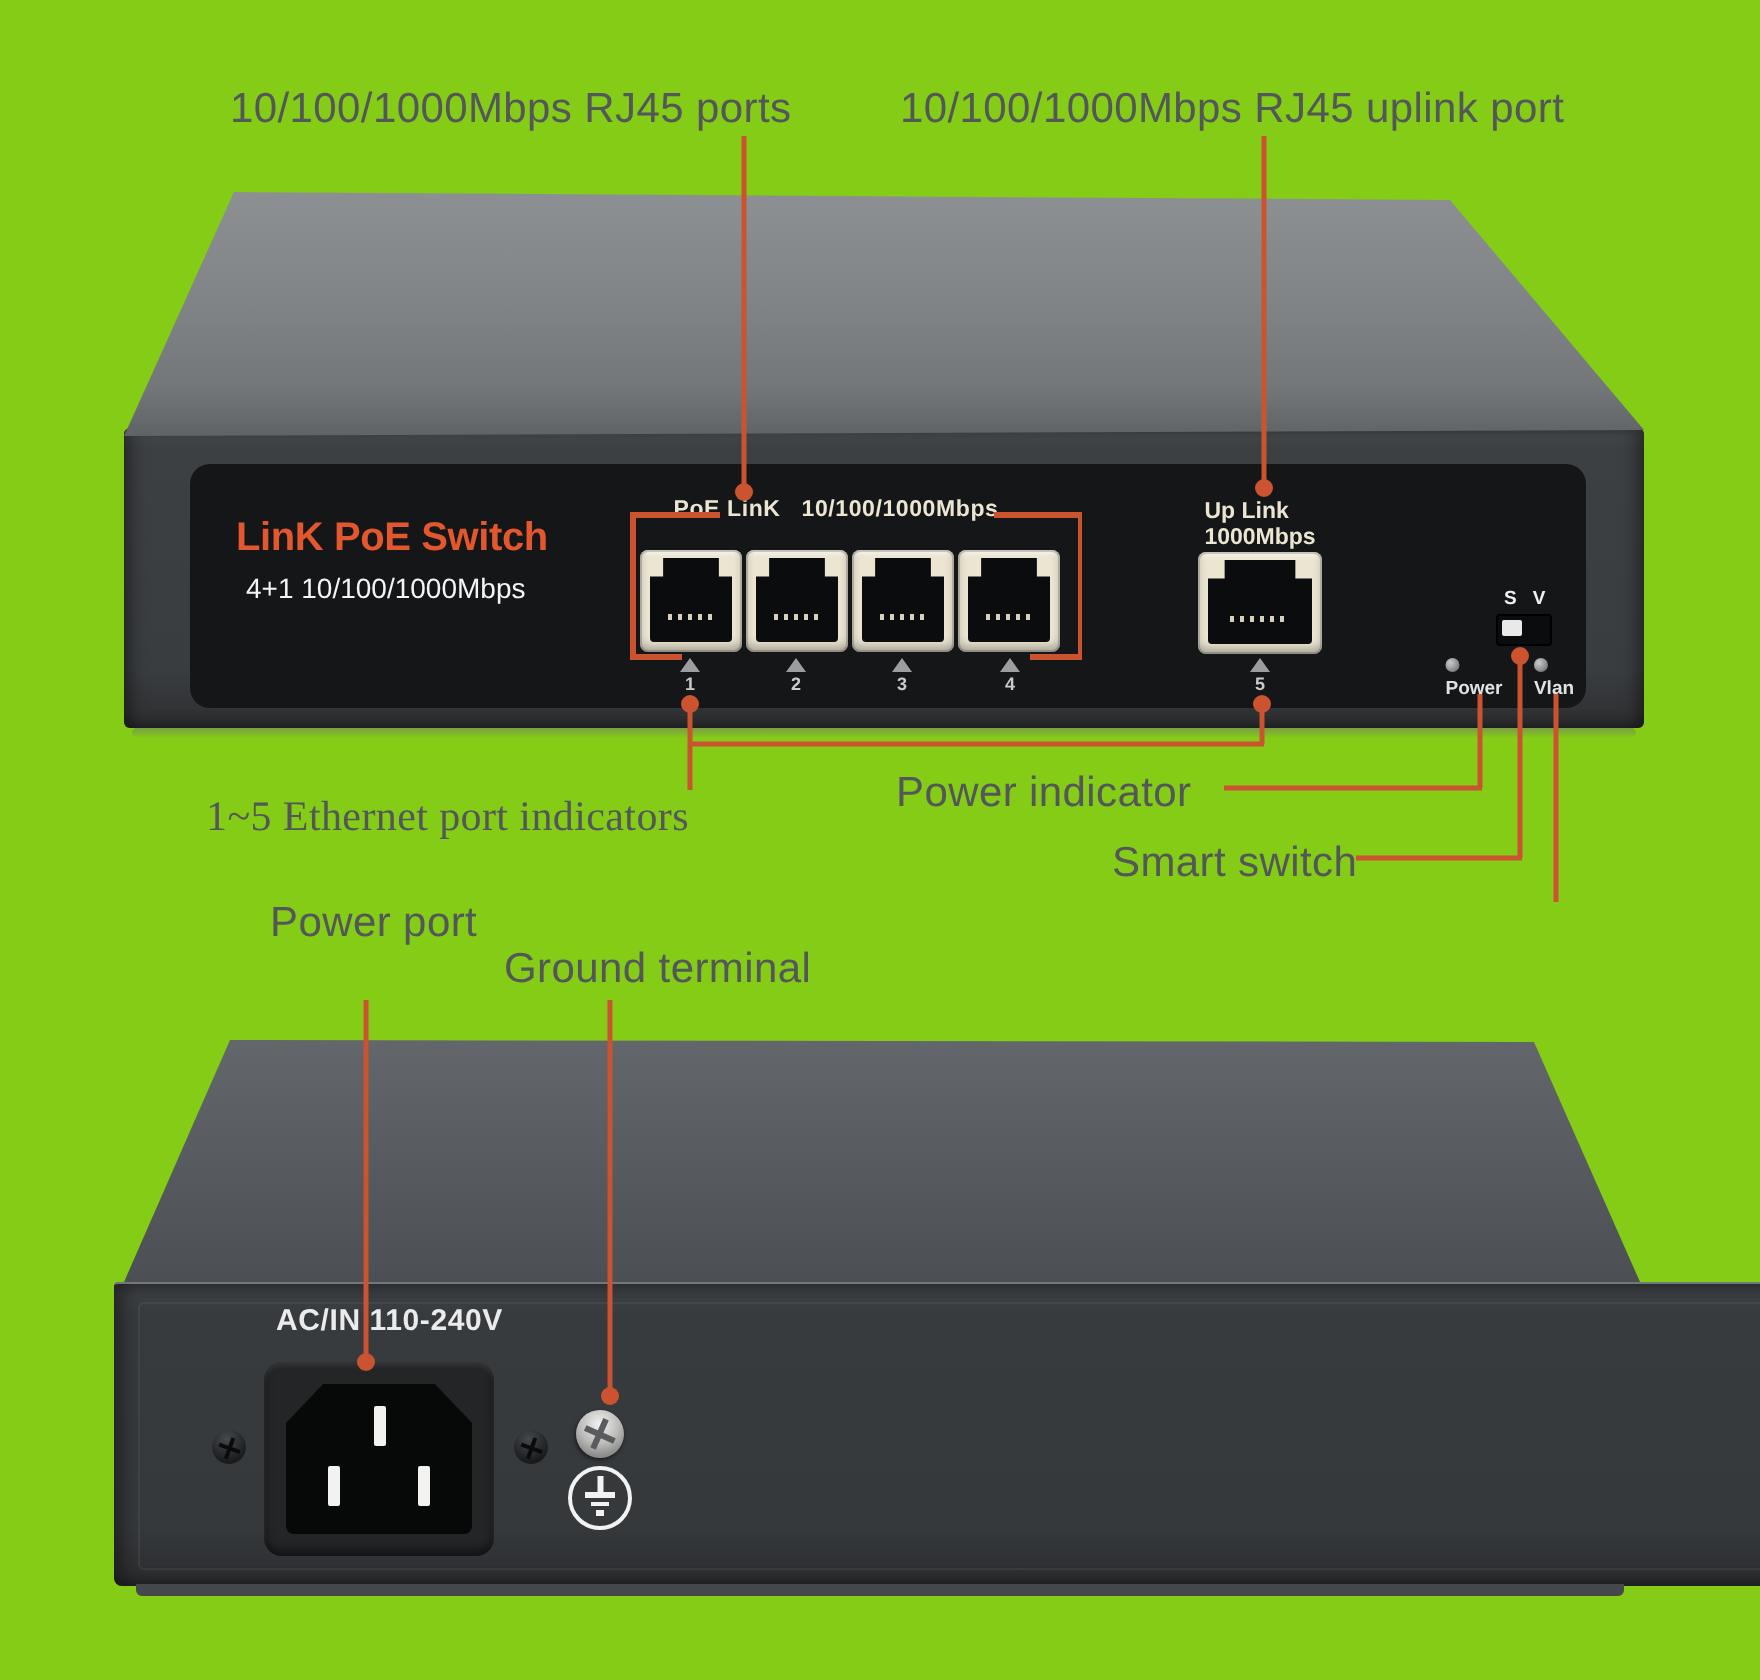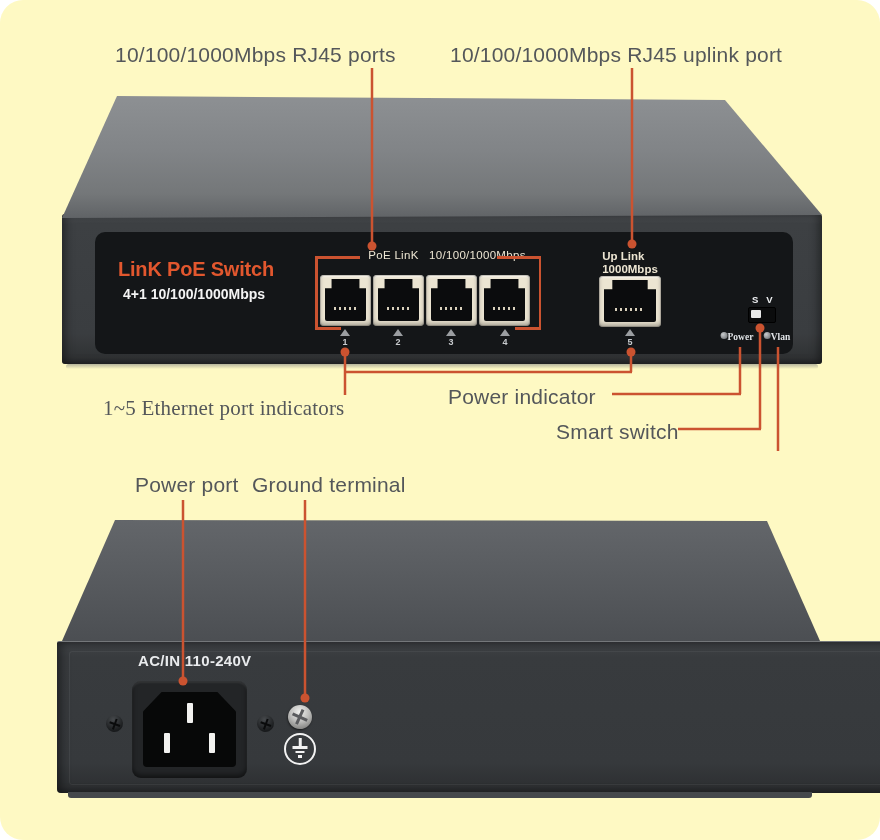--- a/index.html
+++ b/index.html
@@ -1,36 +1,36 @@
 <!DOCTYPE html>
 <html><head>
 <meta charset="utf-8">
 <style>
   html,body{margin:0;padding:0;background:#ffffff;}
-  .canvas{position:relative;width:880px;height:840px;background:#fef9c3;overflow:hidden;
-          font-family:"Liberation Sans",sans-serif;border-radius:23px;}
+  .canvas{position:relative;width:880px;height:840px;background:#84cc16;overflow:hidden;
+          font-family:"Liberation Sans",sans-serif;}
   
   .callout{position:absolute;color:#54575a;font-size:21px;letter-spacing:0.2px;white-space:nowrap;}
   
   .fr-slab{position:absolute;left:62px;top:96px;width:760px;height:122px;
            background:linear-gradient(180deg,#8d9093 0%,#818487 45%,#747779 80%,#606366 100%);
            clip-path:polygon(55px 0px,663px 4px,760px 119px,0px 122px);}
   .fr-face{position:absolute;left:62px;top:214px;width:760px;height:150px;border-radius:3px;
            background:linear-gradient(180deg,#4c4f52 0%,#3d4043 7%,#3a3d40 80%,#2d2f31 100%);
            box-shadow:inset 4px 0 8px rgba(0,0,0,.35), inset -4px 0 8px rgba(0,0,0,.35);}
   .fr-shadow{position:absolute;left:66px;top:364px;width:752px;height:5px;border-radius:3px;
            background:linear-gradient(180deg,rgba(110,113,116,.5),rgba(255,255,255,0));}
   .fr-panel{position:absolute;left:95px;top:232px;width:698px;height:122px;
            background:#141618;border-radius:10px;}
   .brand-title{position:absolute;left:23px;top:26px;color:#e2572e;font-size:20px;font-weight:bold;
            letter-spacing:-0.2px;white-space:nowrap;}
-  .brand-sub{position:absolute;left:28px;top:54px;color:#f4f4f4;font-size:14px;font-weight:bold;
+  .brand-sub{position:absolute;left:28px;top:54px;color:#f4f4f4;font-size:14px;font-weight:normal;
            white-space:nowrap;}
-  .poe-label{position:absolute;left:352px;top:17px;transform:translateX(-50%);color:#ece5d2;
-           font-size:11.5px;font-weight:normal;white-space:pre;letter-spacing:0.3px;}
+  .poe-label{position:absolute;left:323px;top:17px;transform:translateX(-50%);color:#ece5d2;
+           font-size:11.5px;font-weight:bold;white-space:pre;letter-spacing:0.3px;}
   .uplink-label{position:absolute;left:535px;top:18px;transform:translateX(-50%);color:#ece5d2;
            font-size:11.5px;font-weight:bold;text-align:left;line-height:1.1;white-space:nowrap;}
   .bk{position:absolute;background:#cb5330;}
   
   .port{position:absolute;background:#ece5d2;border-radius:4px;
         box-shadow:inset 0 0 0 1px rgba(0,0,0,.18), inset 0 -3px 4px rgba(0,0,0,.28),
                    inset 0 2px 2px rgba(255,255,255,.55);}
   .jack{position:absolute;left:5px;right:5px;top:4px;bottom:5px;background:#0b0c0d;border-radius:2px;
         clip-path:polygon(0 22%,16% 22%,16% 0,84% 0,84% 22%,100% 22%,100% 100%,0 100%);}
   .pins{position:absolute;left:22%;right:22%;top:66%;height:3px;
@@ -41,21 +41,21 @@
   .tri{width:0;height:0;border-left:5px solid transparent;border-right:5px solid transparent;
        border-bottom:7px solid #9b9ea1;}
   .ind-num{margin-top:1px;font-size:9px;font-weight:bold;color:#c8cbce;}
   
   .sv{position:absolute;left:650px;top:62px;}
   .sv-labels{display:flex;gap:8px;margin-left:7px;color:#eef0f2;font-size:9.5px;font-weight:bold;}
   .sv-body{margin-top:2px;margin-left:3px;width:26px;height:14px;background:#0b0c0d;
        border-radius:2px;border:1px solid #000;position:relative;}
   .sv-knob{position:absolute;left:2px;top:2px;width:10px;height:8px;background:#e9e9e9;border-radius:1px;}
   .led-group{position:absolute;top:97px;transform:translateX(-50%);display:flex;
-       flex-direction:row;align-items:center;font-family:Liberation Serif, serif;}
+       flex-direction:column;}
   .led{width:7px;height:7px;border-radius:50%;
        background:radial-gradient(circle at 35% 35%,#c9ccce,#797c7f 75%);}
   .led-label{margin-top:3px;font-size:9.5px;font-weight:bold;color:#e0e3e6;}
   
   .rr-slab{position:absolute;left:62px;top:520px;width:758px;height:123px;
            background:linear-gradient(180deg,#63666a 0%,#56595d 55%,#4b4e52 100%);
            clip-path:polygon(53px 0px,705px 1px,758px 121px,0px 121px);}
   .rr-face{position:absolute;left:57px;top:641px;width:876px;height:151px;border-radius:2px 2px 4px 4px;
            background:linear-gradient(180deg,#404346 0%,#383b3e 10%,#36393c 80%,#2b2d2f 100%);
            border-top:1px solid #74777a;
@@ -190,21 +190,21 @@
       <div class="led-group" style="left:682px;">
         <div class="led"></div>
         <span class="led-label">Vlan</span>
       </div>
     </div>
   </div>
 
   <div class="callout" style="left:103px;top:396px;font-family:Liberation Serif, serif;">1~5 Ethernet port indicators</div>
   <div class="callout" style="left:448px;top:385px;">Power indicator</div>
   <div class="callout" style="left:556px;top:420px;">Smart switch</div>
-  <div class="callout" style="left:135px;top:473px;">Power port</div>
+  <div class="callout" style="left:135px;top:450px;">Power port</div>
   <div class="callout" style="left:252px;top:473px;">Ground terminal</div>
 
   <div>
     <div class="rr-face">
       <div class="ac-label">AC/IN 110-240V</div>
 
       <div class="inlet">
         <div class="inlet-socket">
           <div class="pin" style="left:50%;top:14%;transform:translateX(-50%);"></div>
           <div class="pin" style="left:26%;top:55%;transform:translateX(-50%);"></div>

